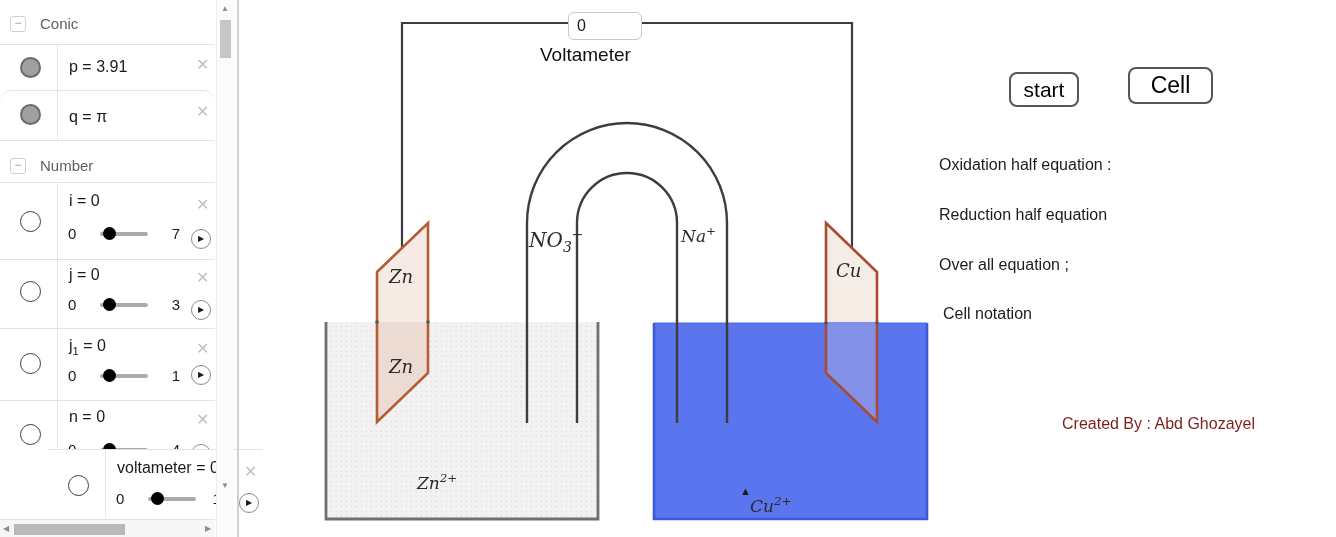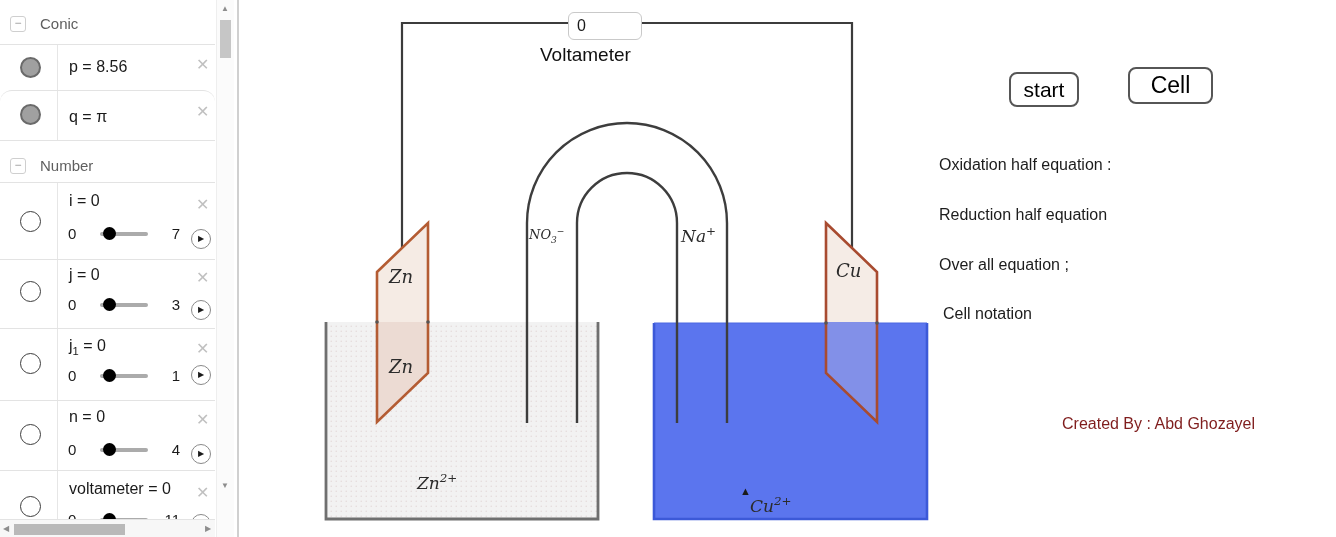--- a/index.html
+++ b/index.html
@@ -72,21 +72,21 @@
   <polygon points="826,223 877,272 877,422 826,373" fill="none" stroke="#a84b30" stroke-width="2.6"></polygon>
   <circle cx="826" cy="323" r="1.8" fill="#555"></circle>
   <circle cx="877" cy="323" r="1.8" fill="#555"></circle>
 
   <path d="M527,423 L527,223 A100,100 0 0 1 727,223 L727,423 M577,423 L577,223 A50,50 0 0 1 677,223 L677,423" fill="none" stroke="#3d3d3d" stroke-width="2.4"></path>
 </svg>
 
 <div class="abs" id="volt-box">0</div>
 <div class="abs" id="volt-label">Voltameter</div>
 
-<div class="abs chem" style="left:529px;top:226px;font-size:13px;">
+<div class="abs chem" style="left:529px;top:226px;font-size:20px;">
   <span>NO</span><sub>3</sub><sup>−</sup>
 </div>
 <div class="abs chem" style="left:681px;top:224px;font-size:17px;">
   <span>Na</span><sup>+</sup>
 </div>
 
 <div class="abs chem" style="left:389px;top:266px;font-size:18px;">Zn</div>
 <div class="abs chem" style="left:389px;top:356px;font-size:18px;">Zn</div>
 <div class="abs chem" style="left:836px;top:260px;font-size:18px;">Cu</div>
 
@@ -112,21 +112,21 @@
 
   <div class="abs sec-header" style="top:0;">
     <div class="abs minus-box" style="left:10px;top:16px;">−</div>
     <div class="abs sec-label" style="left:40px;top:15px;">Conic</div>
   </div>
 
   <div class="abs srow" style="top:44px;height:46px;">
     <div class="abs lcell">
       <div class="abs dot filled" style="left:20px;top:12px;"></div>
     </div>
-    <div class="abs itemtext" style="left:69px;top:13px;">p = 8.56</div>
+    <div class="abs itemtext" style="left:69px;top:13px;">p = 3.91</div>
     <div class="abs xbtn" style="left:196px;top:12px;">✕</div>
   </div>
 
   <div class="abs srow" style="top:90px;height:50px;border-radius:12px;">
     <div class="abs lcell">
       <div class="abs dot filled" style="left:20px;top:13px;"></div>
     </div>
     <div class="abs itemtext" style="left:69px;top:17px;">q = π</div>
     <div class="abs xbtn" style="left:196px;top:13px;">✕</div>
   </div>
@@ -189,21 +189,21 @@
       <span>n = 0</span><sub></sub><span></span>
     </div>
     <div class="abs xbtn" style="left:196px;top:11px;">✕</div>
     <div class="abs minmax" style="left:68px;top:40px;">0</div>
     <div class="abs track" style="left:100px;top:47px;width:48px;"></div>
     <div class="abs thumb" style="left:103px;top:42px;"></div>
     <div class="abs minmax" style="left:160px;top:40px;width:20px;text-align:right;">4</div>
     <div class="abs playbtn" style="left:191px;top:43px;">▶</div>
   </div>
 
-  <div class="abs srow" style="top:470px;height:67px;">
+  <div class="abs srow" style="top:449px;height:67px;margin-left:48px;">
     <div class="abs lcell">
       <div class="abs dot empty" style="left:20px;top:25px;"></div>
     </div>
     <div class="abs itemtext" style="left:69px;top:9px;">
       <span>voltameter = 0</span><sub></sub><span></span>
     </div>
     <div class="abs xbtn" style="left:196px;top:14px;">✕</div>
     <div class="abs minmax" style="left:68px;top:40px;">0</div>
     <div class="abs track" style="left:100px;top:47px;width:48px;"></div>
     <div class="abs thumb" style="left:103px;top:42px;"></div>

